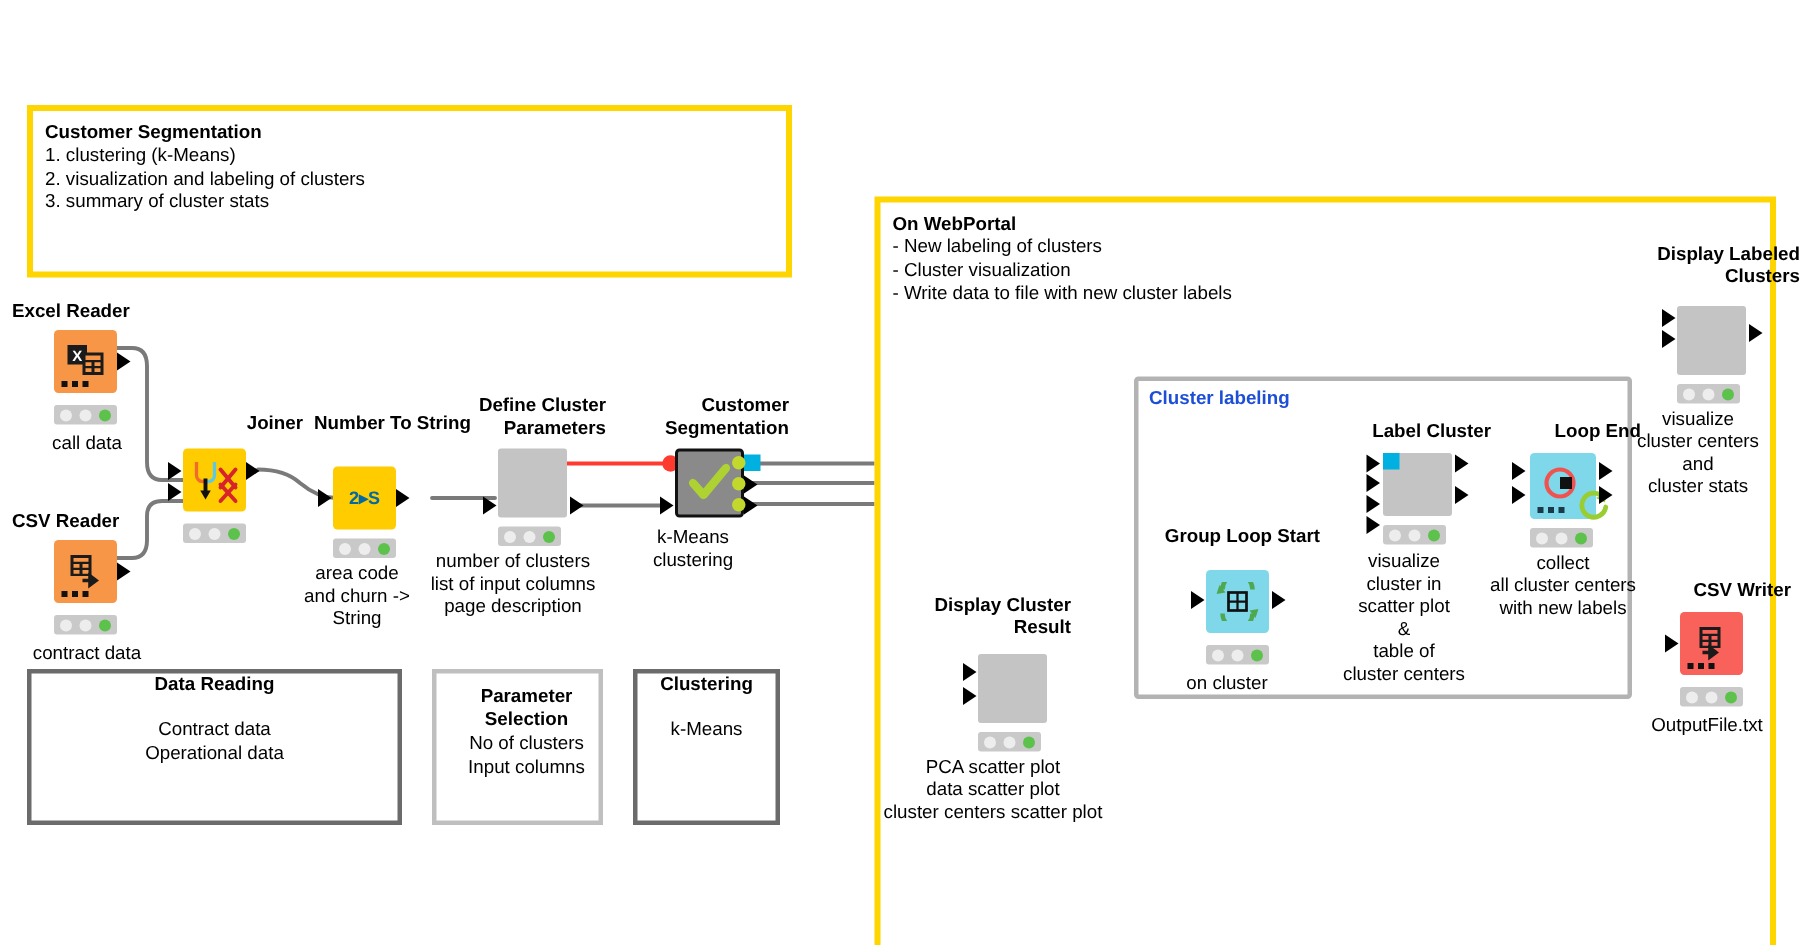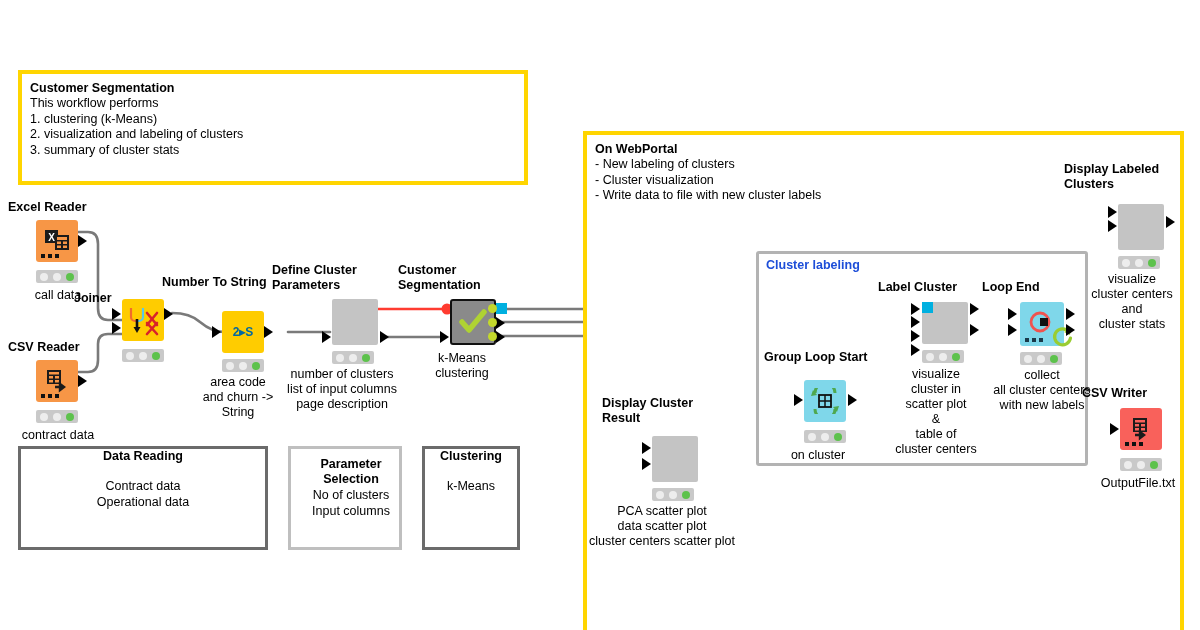--- a/index.html
+++ b/index.html
@@ -42,21 +42,21 @@
   }
   .groupbox .gtitle {
     position:absolute; left:7px; top:4px;
     font-weight:bold; font-size:12.5px; color:#1d4ed8;
   }
 
   
   .node { position:absolute; width:100px; }
   .node .ntitle {
     position:absolute; left:-14px; width:128px; top:0;
-    text-align:left; font-weight:bold; font-size:12.5px; line-height:14.5px;
+    text-align:right; font-weight:bold; font-size:12.5px; line-height:14.5px;
   }
   .nicon {
     position:absolute; left:0; top:0;
     width:42px; height:42px; border-radius:3px;
     display:flex; align-items:center; justify-content:center;
   }
   .nicon.meta { background:#c4c4c4; border-radius:2px; }
   .nicon.metadark { background:#8a8a8a; border:2px solid #111; }
   .nicon.orange { background:#F79646; }
   .nicon.yellow { background:#FFCC00; }
@@ -143,21 +143,20 @@
 
     <g fill="none" stroke="#FF3B30" stroke-width="2.6" stroke-linecap="round">
       <path d="M696,455 Q708,455 708,444 L708,404 Q708,392 698,392 L660,392 Q650,392 650,382 L650,370 Q650,360 660,360 L796,360"></path>
     </g>
     <circle cx="694" cy="455" r="5.5" fill="#FF3B30"></circle>
     <circle cx="798" cy="360" r="5.5" fill="#FF3B30"></circle>
   </svg>
 
   <div class="annot" style="left:18px; top:70px; width:510px; height:115px;">
     <div class="atitle">Customer Segmentation</div>
-    <div class="aline">This workflow performs</div>
     <div class="aline">1. clustering (k-Means)</div>
     <div class="aline">2. visualization and labeling of clusters</div>
     <div class="aline">3. summary of cluster stats</div>
   </div>
 
   <div class="annot" style="left:583px; top:131px; width:601px; height:510px; padding:6px 8px;">
     <div class="atitle">On WebPortal</div>
     <div class="aline">- New labeling of clusters</div>
     <div class="aline">- Cluster visualization</div>
     <div class="aline">- Write data to file with new cluster labels</div>
@@ -239,21 +238,21 @@
     <span class="port" style="left:70px; top:35px;"></span>
     <div class="status" style="left:28px; top:70px;">
       <b></b>
         <b></b>
         <b class="green"></b>
     </div>
     <div class="nsub" style="top:88px;">contract data</div>
   </div>
 
   <div class="node" style="left:88px; top:275px;">
-    <div class="ntitle" style="top:16px;">Joiner</div>
+    <div class="ntitle" style="top:0;">Joiner</div>
     <div class="nicon yellow" style="left:34px; top:24px;">
       <svg width="36" height="34" viewBox="0 0 36 34">
         <path d="M6,5 v9 a4,4 0 0 0 4,4 h3" stroke="#F26B2B" stroke-width="2.2" fill="none"></path>
         <path d="M18,5 v9 a4,4 0 0 1 -4,4 h-3" stroke="#5BC8E8" stroke-width="2.2" fill="none"></path>
         <path d="M12,16 v10" stroke="#111" stroke-width="2.6"></path>
         <path d="M8.5,24 L12,30 L15.5,24 Z" fill="#111"></path>
         <g stroke="#D8232A" stroke-width="2.6" stroke-linecap="round">
           <path d="M22,10 L32,22"></path>
             <path d="M32,10 L22,22"></path>
         </g>

